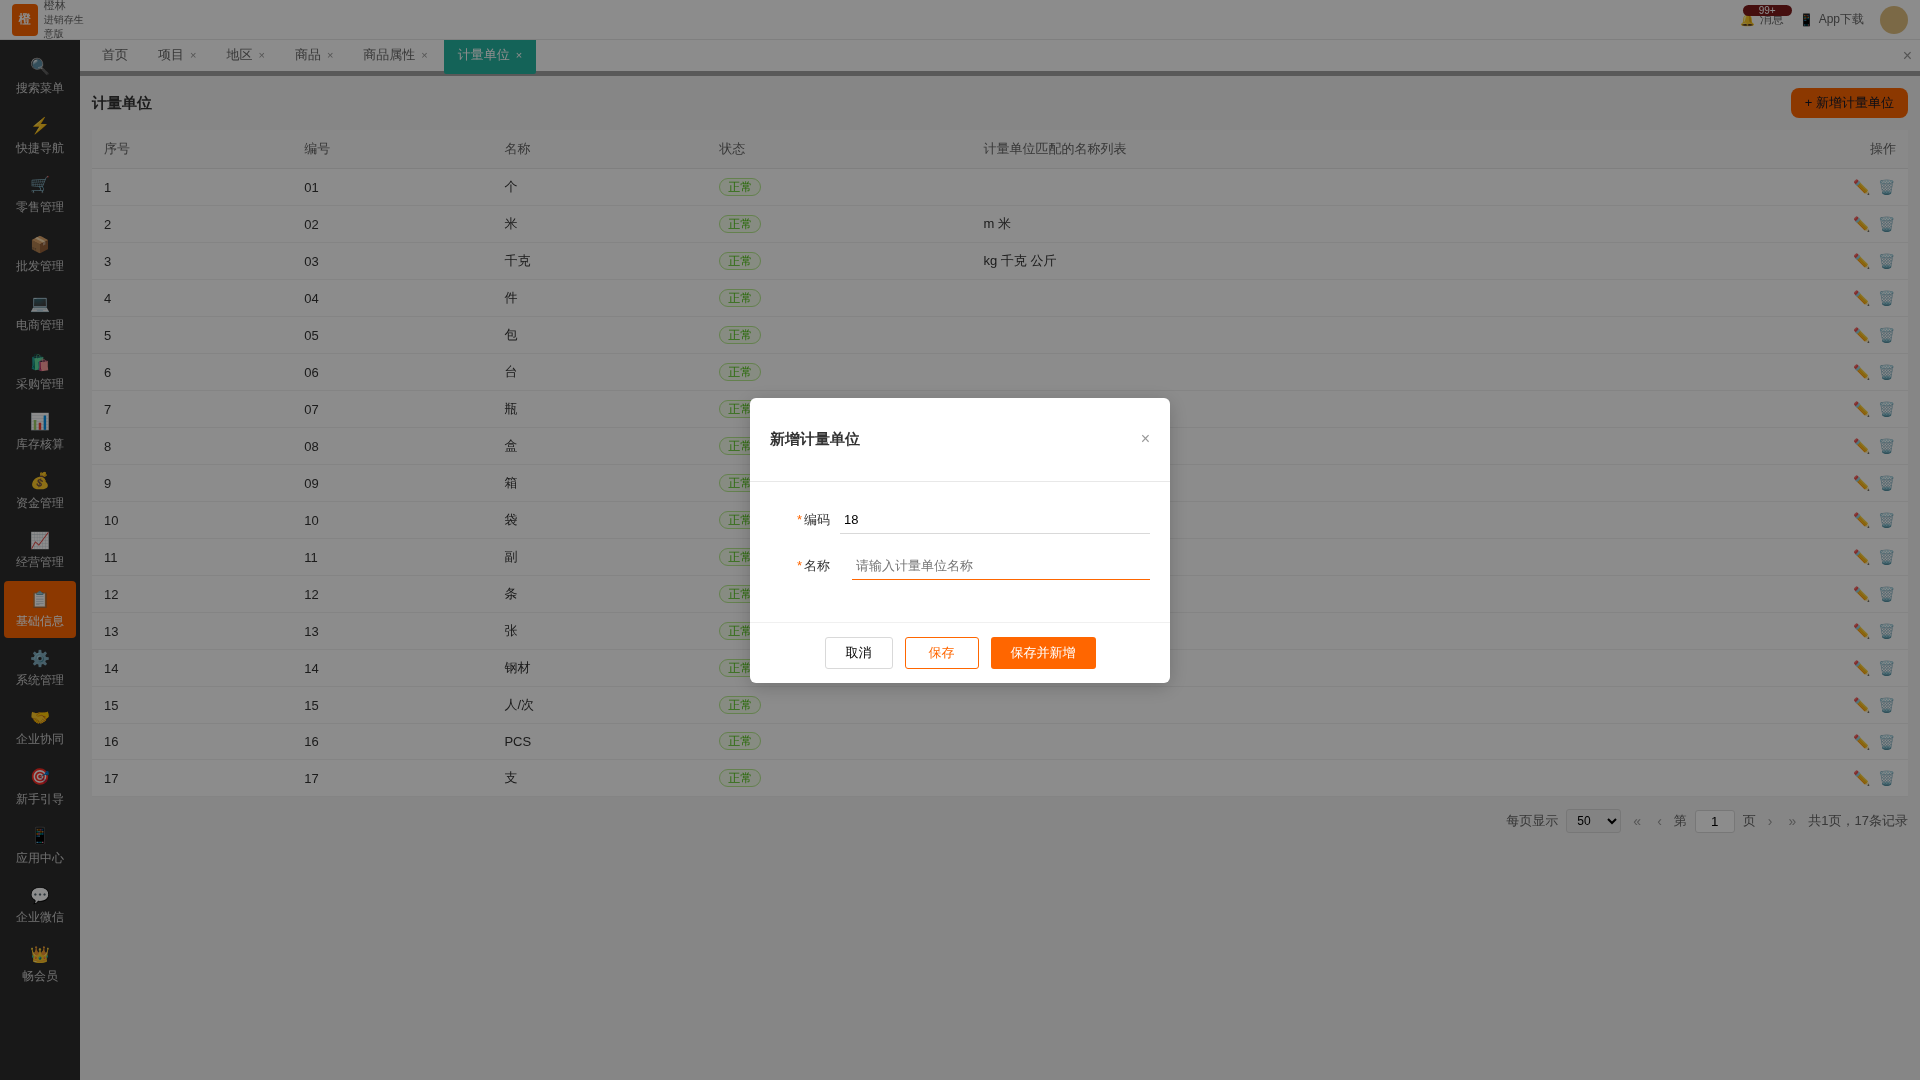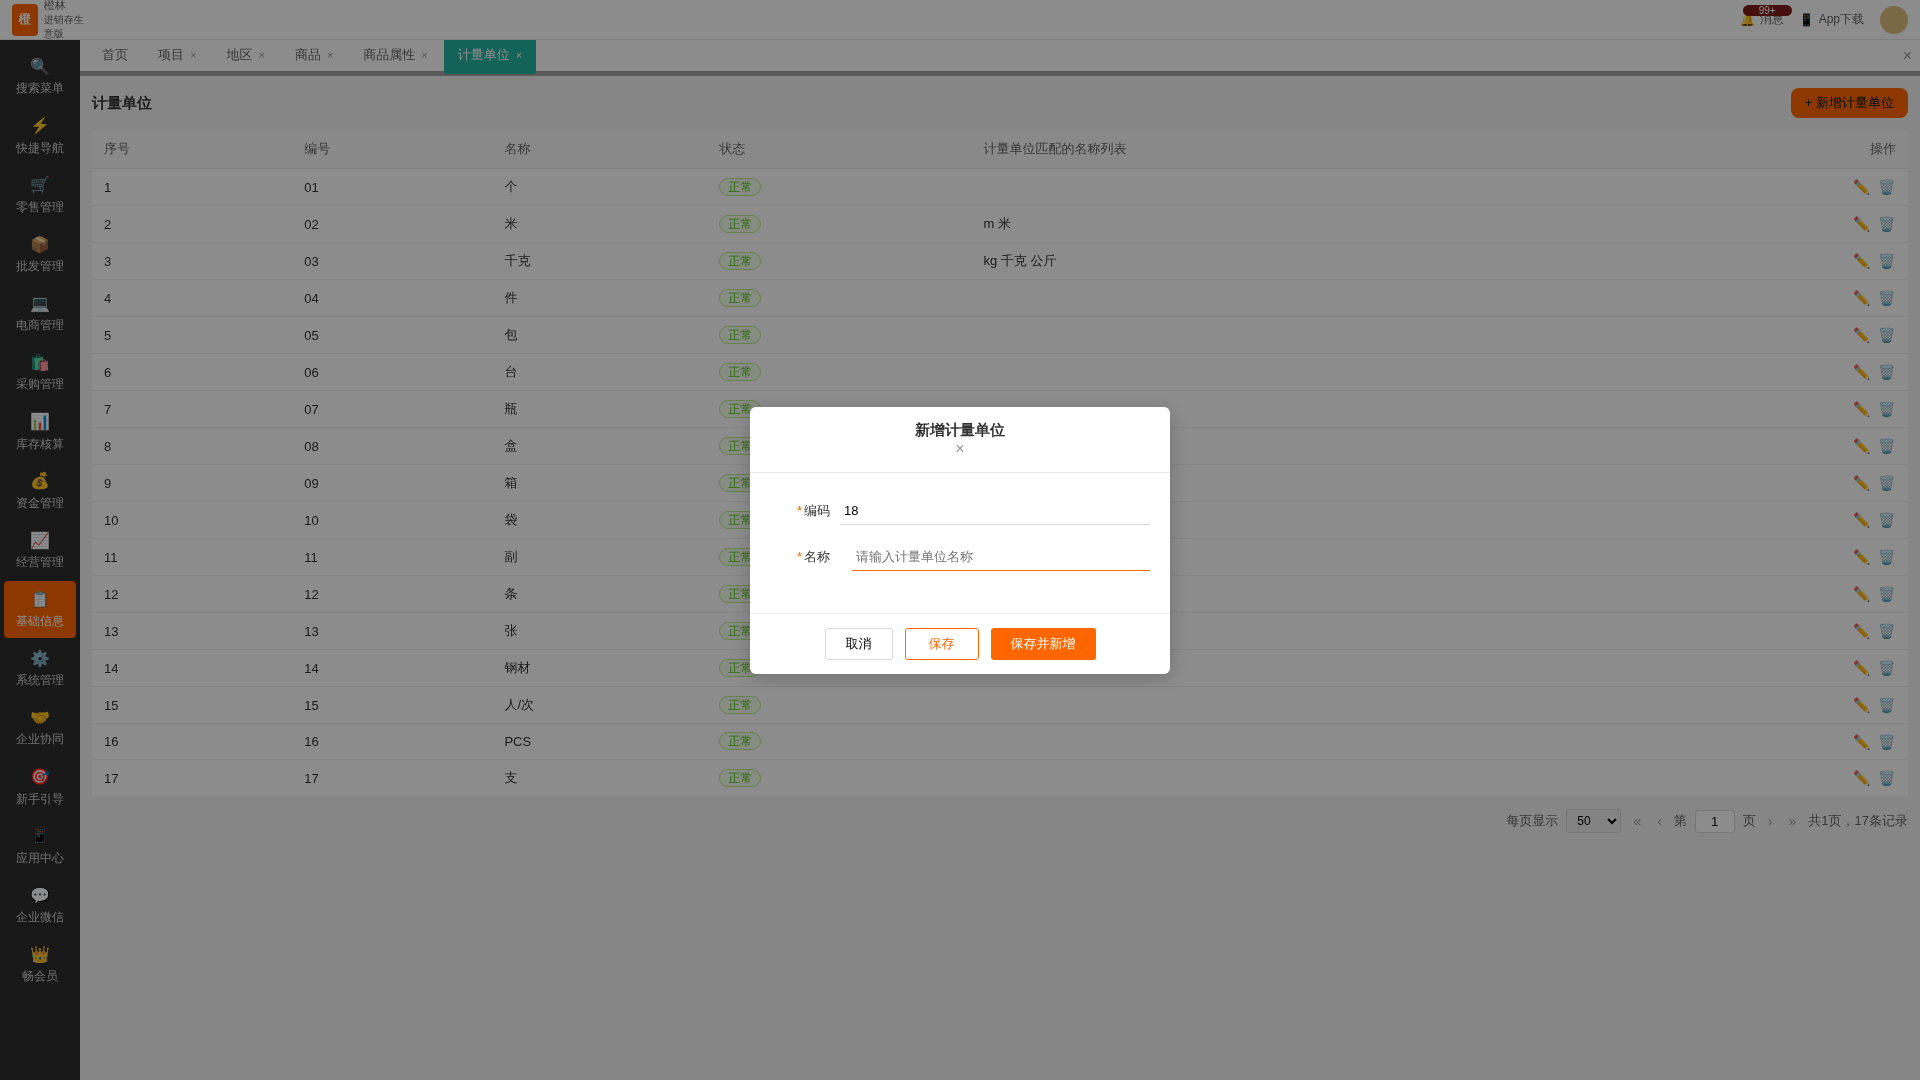--- a/index.html
+++ b/index.html
@@ -225,26 +225,25 @@
       justify-content: center;
       z-index: 1000;
     }
     .modal {
       background: #fff;
       border-radius: 6px;
       width: 420px;
       box-shadow: 0 4px 20px rgba(0,0,0,0.2);
     }
     .modal-header {
-      padding: 14px 20px;
+      padding: 32px 20px;
       border-bottom: 1px solid #e8e8e8;
       display: flex;
       align-items: center;
       justify-content: space-between;
-      flex-direction: column;
     }
     .modal-title { font-size: 15px; font-weight: bold; color: #333; }
     .modal-close { cursor: pointer; color: #999; font-size: 16px; }
     .modal-body { padding: 24px 20px; }
     .form-row {
       display: flex;
       align-items: center;
       margin-bottom: 18px;
     }
     .form-label {

